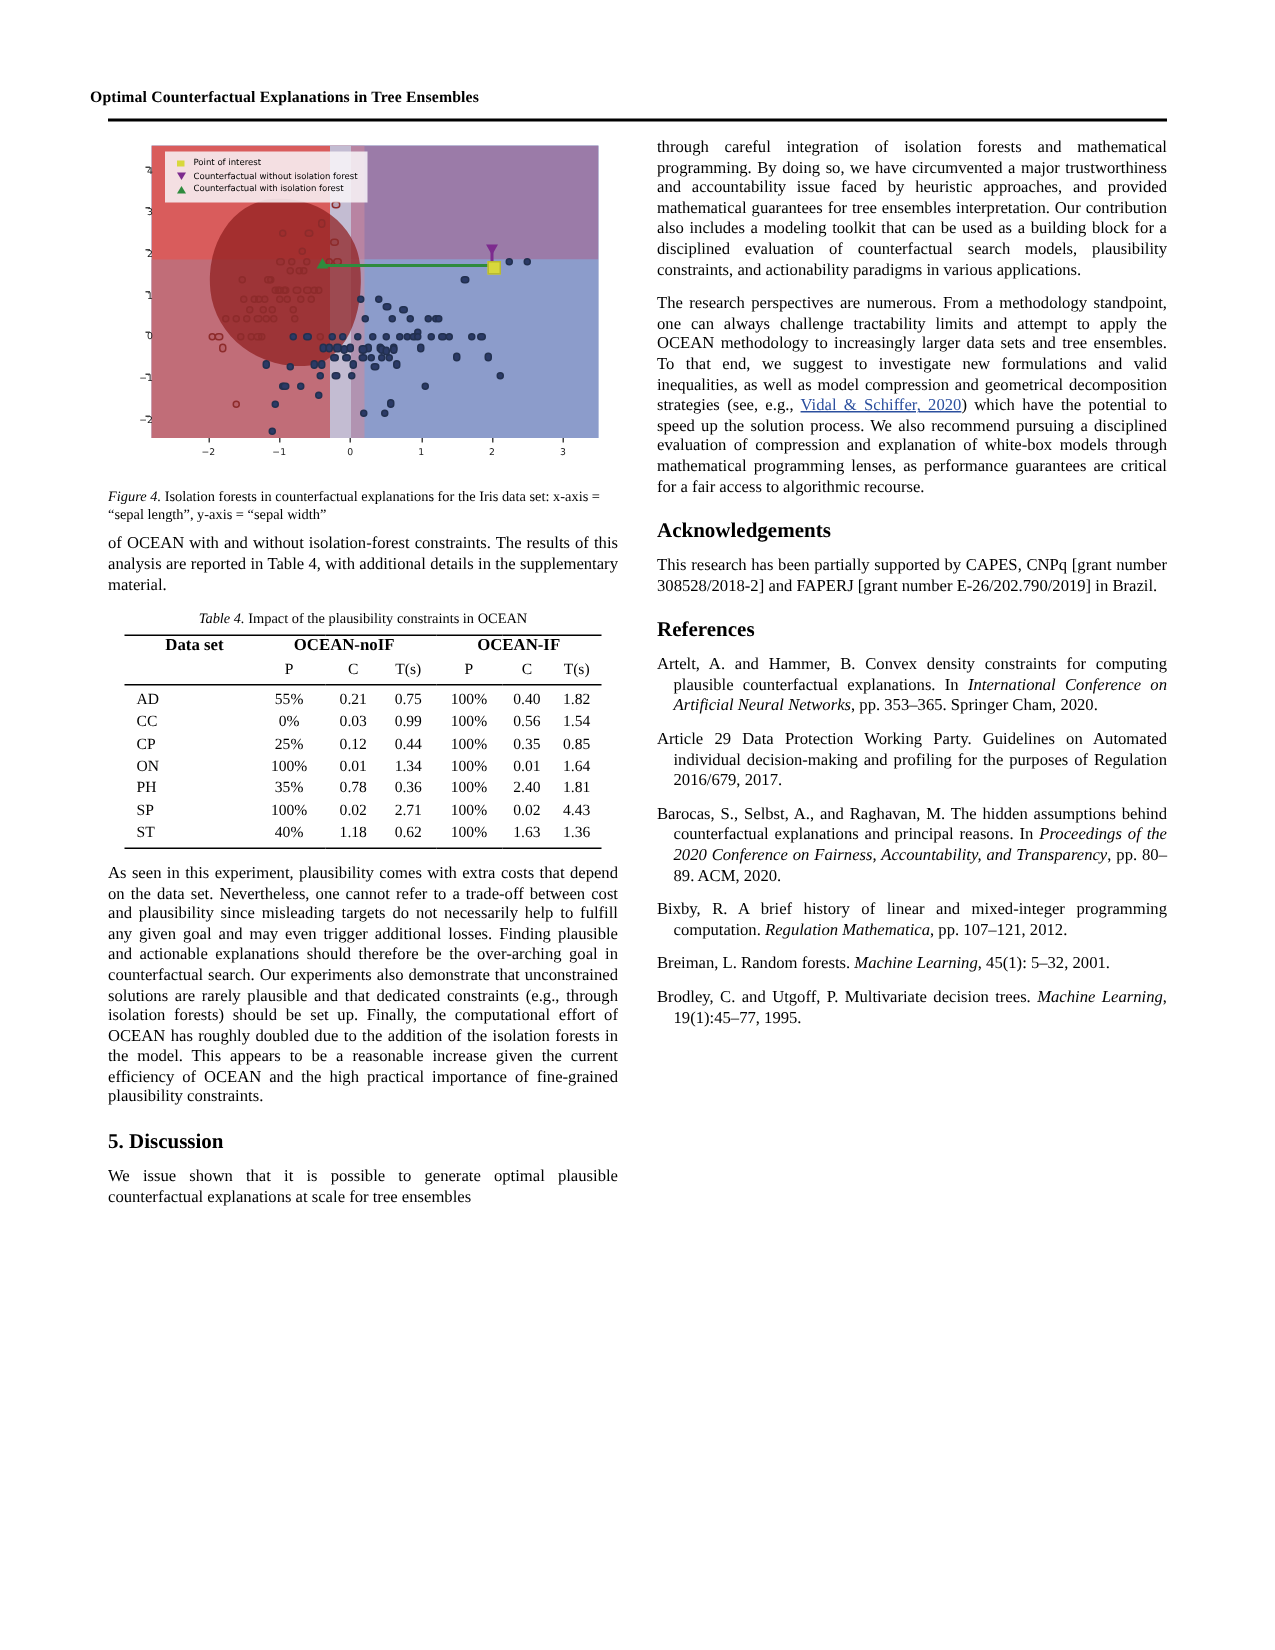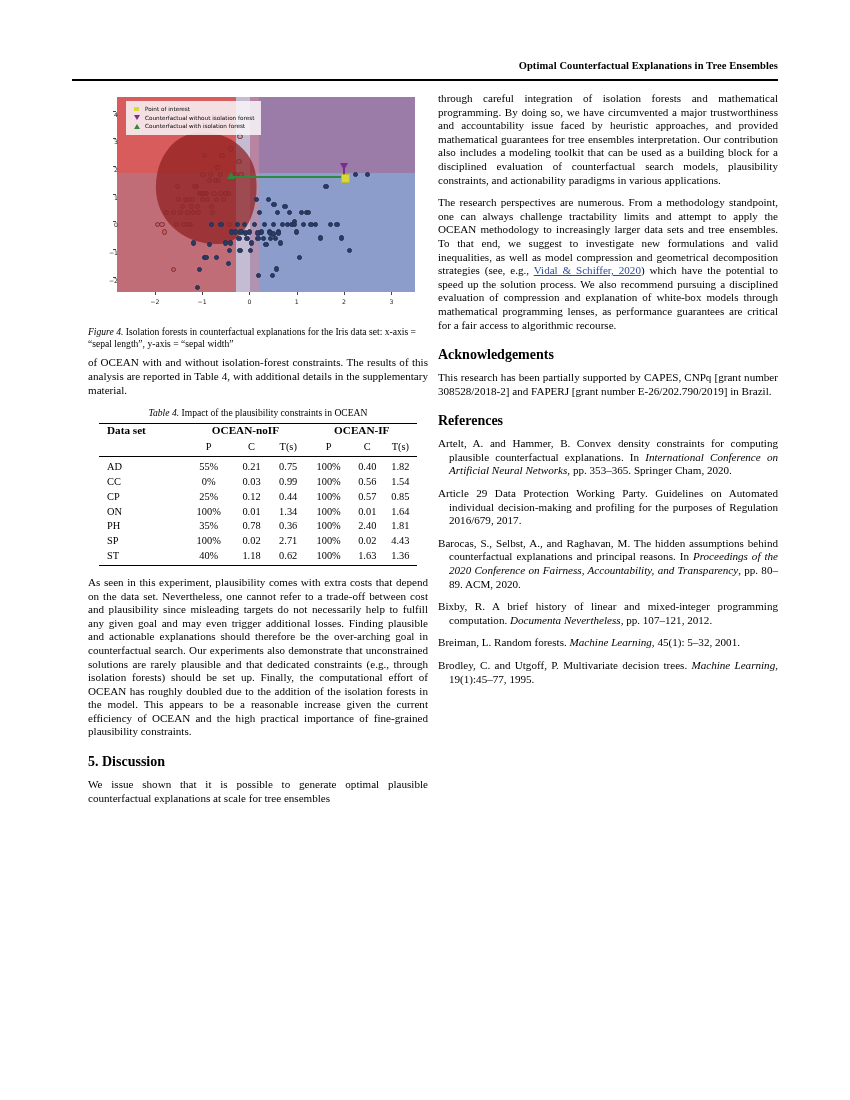--- a/index.html
+++ b/index.html
@@ -18,24 +18,24 @@
   .page {
     position: absolute;
     left: 0; top: 0;
     width: 850px;
     height: 1100px;
   }
 
   
   .runhead {
     position: absolute;
-    left: 72px;
+    left: 60px;
     top: 60px;
     width: 706px;
-    text-align: right;
+    text-align: left;
     font-weight: bold;
     font-size: 10.5px;
     letter-spacing: .1px;
   }
   .runhead-rule {
     position: absolute;
     left: 72px;
     top: 79px;
     width: 706px;
     height: 1.6px;
@@ -44,21 +44,21 @@
 
   
   .col {
     position: absolute;
     top: 92px;
     width: 340px;
     font-size: 11.1px;
     line-height: 13.6px;
     text-align: justify;
   }
-  .col-left  { left: 88px; }
+  .col-left  { left: 72px; }
   .col-right { left: 438px; }
 
   p { margin: 0 0 9px 0; }
   p.tight { margin-bottom: 0; }
 
   .sec-head {
     font-weight: bold;
     font-size: 14px;
     margin: 15px 0 8px 0;
     line-height: 16px;
@@ -262,21 +262,21 @@
   }
   table.t4 th, table.t4 td {
     padding: 0.6px 0;
     text-align: center;
     font-weight: normal;
   }
   table.t4 .rule-top td, table.t4 .rule-top th { border-top: 1.3px solid #000; }
   table.t4 .rule-mid td, table.t4 .rule-mid th { border-top: 0.8px solid #000; }
   table.t4 .rule-bot td { border-bottom: 1.3px solid #000; }
   table.t4 .grp { font-weight: bold; font-size: 11.2px; }
-  table.t4 .hdr-ds { font-weight: bold; font-size: 11.2px; text-align: left; padding-left: 8px; }
+  table.t4 .hdr-ds { font-weight: bold; font-size: 11.2px; text-align: center; padding-left: 8px; }
   table.t4 td.ds { text-align: left; padding-left: 8px; }
   table.t4 tr.first-data td { padding-top: 3px; }
   table.t4 tr.last-data td { padding-bottom: 2.5px; }
   table.t4 .subh { padding-top: 1px; padding-bottom: 3px; }
 </style>
 </head>
 <body>
 
 <div class="page">
 
@@ -520,21 +520,21 @@
               <td>100%</td>
               <td>0.56</td>
               <td>1.54</td>
             </tr>
             <tr>
               <td class="ds">CP</td>
               <td>25%</td>
               <td>0.12</td>
               <td>0.44</td>
               <td>100%</td>
-              <td>0.57</td>
+              <td>0.35</td>
               <td>0.85</td>
             </tr>
             <tr>
               <td class="ds">ON</td>
               <td>100%</td>
               <td>0.01</td>
               <td>1.34</td>
               <td>100%</td>
               <td>0.01</td>
               <td>1.64</td>
@@ -582,19 +582,19 @@
     <p><span>The research perspectives are numerous. From a methodology standpoint, one can always challenge tractability limits and attempt to apply the OCEAN methodology to increasingly larger data sets and tree ensembles. To that end, we suggest to investigate new formulations and valid inequalities, as well as model compression and geometrical decomposition strategies (see, e.g., </span><a class="link" href="#">Vidal &amp; Schiffer, 2020</a><span>) which have the potential to speed up the solution process. We also recommend pursuing a disciplined evaluation of compression and explanation of white-box models through mathematical programming lenses, as performance guarantees are critical for a fair access to algorithmic recourse.</span></p>
 
     <div class="sec-head">Acknowledgements</div>
     <p>This research has been partially supported by CAPES, CNPq [grant number 308528/2018-2] and FAPERJ [grant number E-26/202.790/2019] in Brazil.</p>
 
     <div class="sec-head">References</div>
     <div id="references-list">
         <p style="text-indent: -11px; padding-left: 11px; margin-bottom: 9px;"><span>Artelt, A. and Hammer, B. Convex density constraints for computing plausible counterfactual explanations. In </span><em>International Conference on Artificial Neural Networks</em><span>, pp. 353–365. Springer Cham, 2020.</span></p>
         <p style="text-indent: -11px; padding-left: 11px; margin-bottom: 9px;"><span>Article 29 Data Protection Working Party. Guidelines on Automated individual decision-making and profiling for the purposes of Regulation 2016/679, 2017.</span></p>
         <p style="text-indent: -11px; padding-left: 11px; margin-bottom: 9px;"><span>Barocas, S., Selbst, A., and Raghavan, M. The hidden assumptions behind counterfactual explanations and principal reasons. In </span><em>Proceedings of the 2020 Conference on Fairness, Accountability, and Transparency</em><span>, pp. 80–89. ACM, 2020.</span></p>
-        <p style="text-indent: -11px; padding-left: 11px; margin-bottom: 9px;"><span>Bixby, R. A brief history of linear and mixed-integer programming computation. </span><em>Documenta Nevertheless</em><span>, pp. 107–121, 2012.</span></p>
+        <p style="text-indent: -11px; padding-left: 11px; margin-bottom: 9px;"><span>Bixby, R. A brief history of linear and mixed-integer programming computation. </span><em>Regulation Mathematica</em><span>, pp. 107–121, 2012.</span></p>
         <p style="text-indent: -11px; padding-left: 11px; margin-bottom: 9px;"><span>Breiman, L. Random forests. </span><em>Machine Learning</em><span>, 45(1): 5–32, 2001.</span></p>
         <p style="text-indent: -11px; padding-left: 11px; margin-bottom: 9px;"><span>Brodley, C. and Utgoff, P. Multivariate decision trees. </span><em>Machine Learning</em><span>, 19(1):45–77, 1995.</span></p>
       </div>
   </div>
 
 </div>
 
 </body></html>

